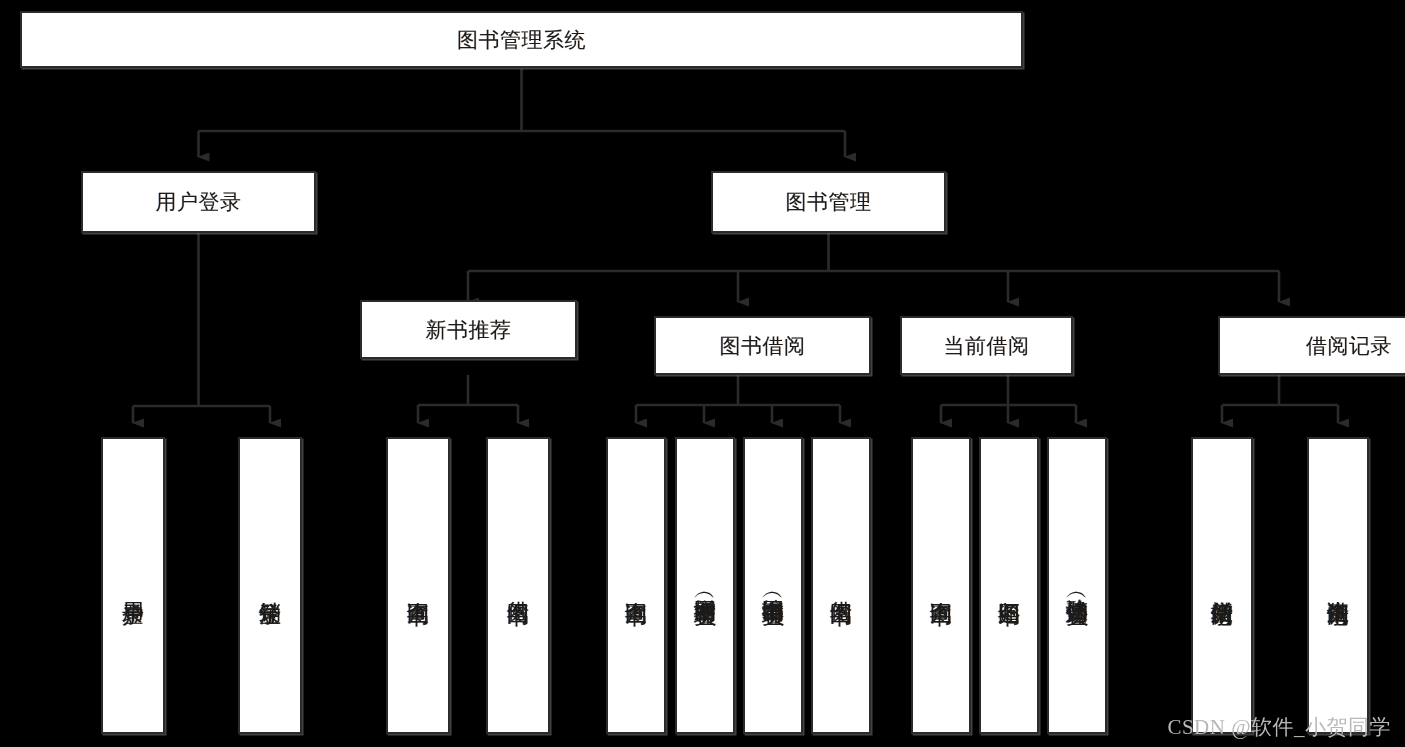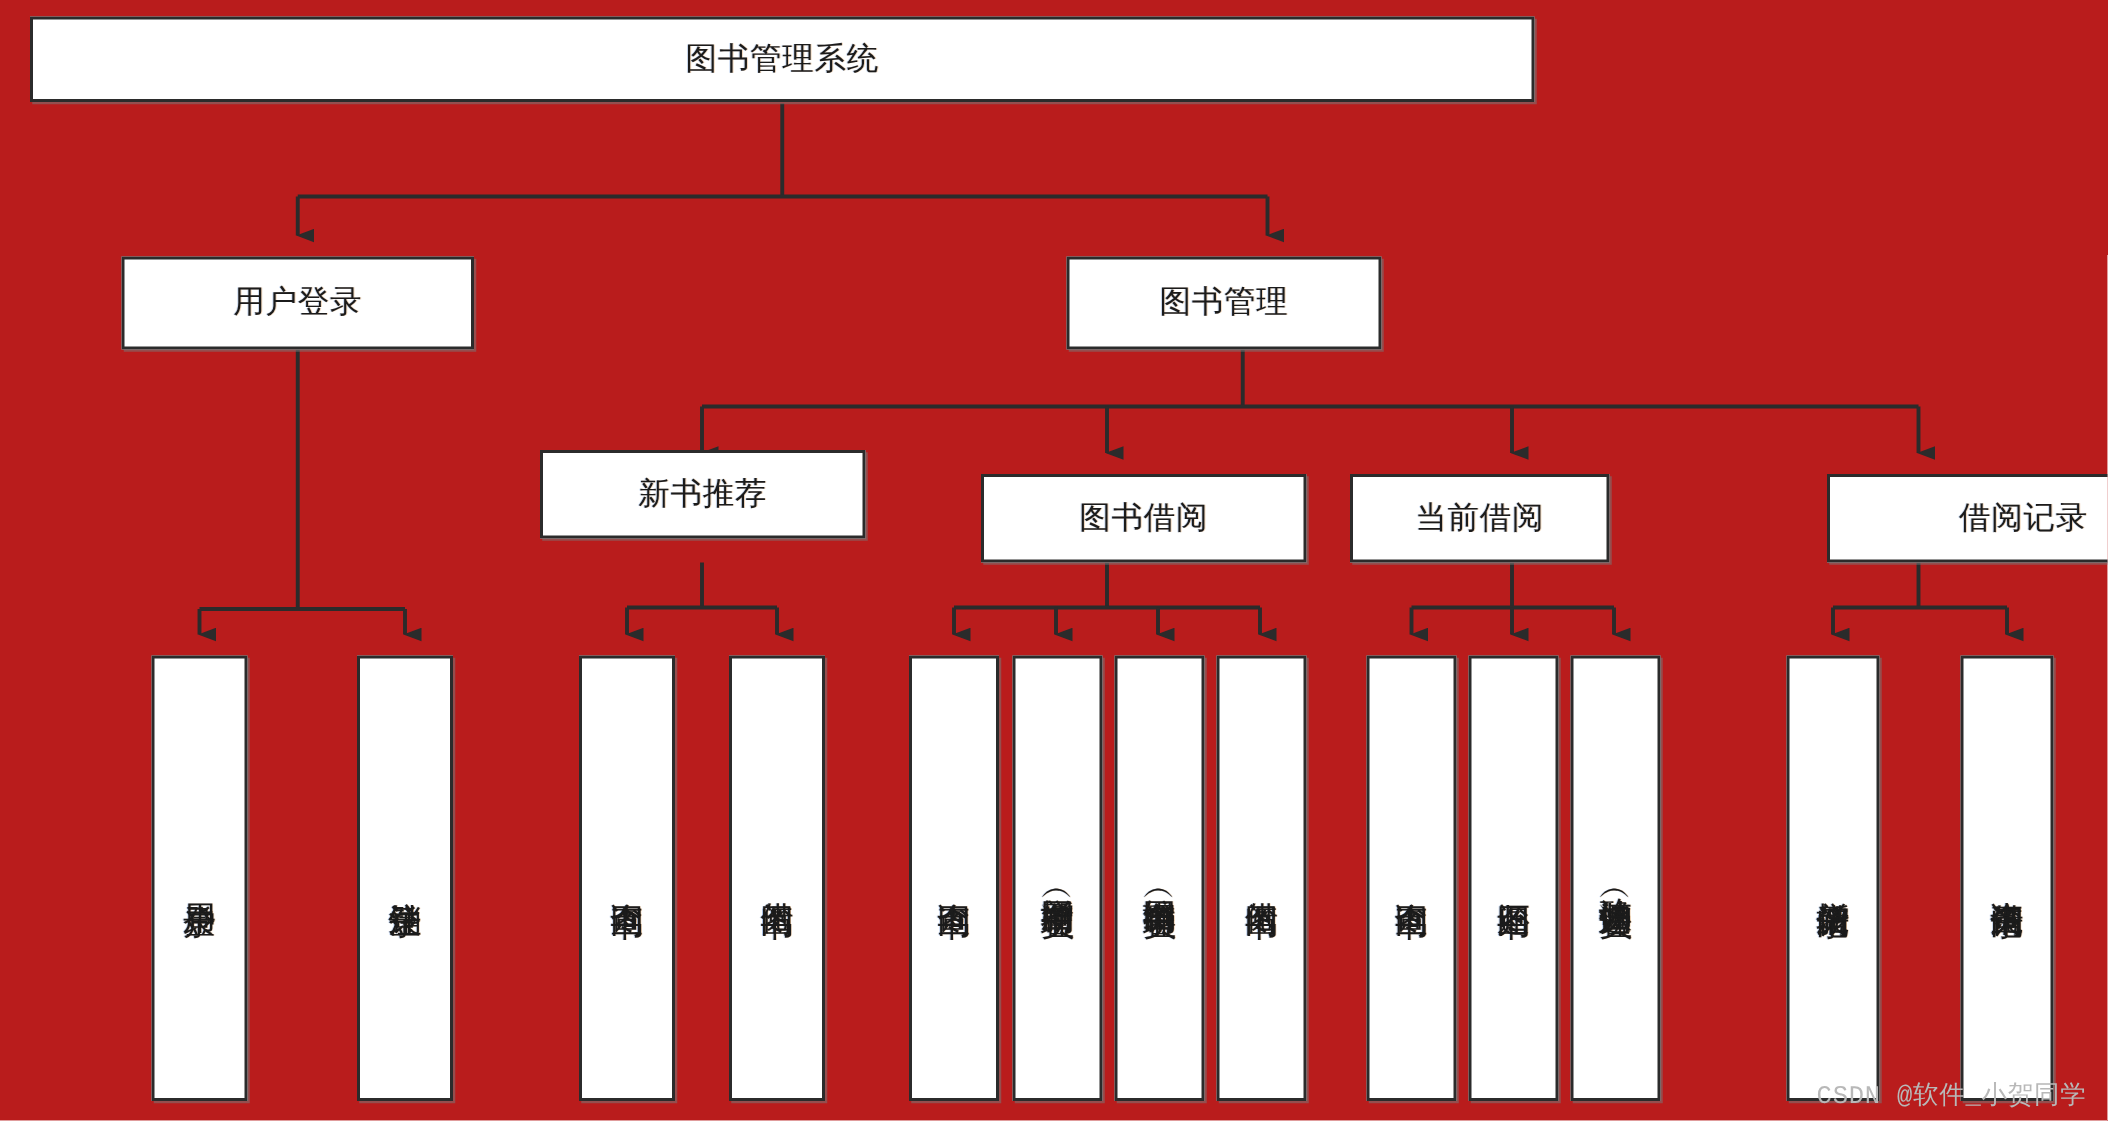--- a/index.html
+++ b/index.html
@@ -12,21 +12,21 @@
     width: 1405px;
     height: 747px;
     font-family: "Liberation Sans", "DejaVu Sans", sans-serif;
     overflow: hidden;
     position: relative;
   }
   #diagram-root {
     position: relative;
     width: 1405px;
     height: 747px;
-    background: #b91c1c;
+    background: #000000;
   }
   svg.connector-layer {
     position: absolute;
     left: 0;
     top: 0;
     width: 1405px;
     height: 747px;
     pointer-events: none;
   }
   .node {
@@ -58,25 +58,25 @@
     white-space: normal;
     font-size: 22px;
     line-height: 1.18;
     letter-spacing: 1px;
     max-height: 270px;
   }
   #watermark {
     position: absolute;
     right: 14px;
     bottom: 6px;
-    font-size: 17px;
+    font-size: 21px;
     color: #b8b8b8;
     letter-spacing: 0.5px;
     white-space: nowrap;
-    font-family: Liberation Mono, monospace;
+    font-family: Liberation Serif, serif;
     margin-left: 48px;
   }
 </style>
 </head>
 <body>
 
 <div id="diagram-root">
 
   <svg class="connector-layer" viewBox="0 0 1405 747" xmlns="http://www.w3.org/2000/svg">
     <defs>
@@ -146,21 +146,21 @@
     </g>
   </svg>
 
   <div class="node" style="left:20px; top:11px; width:1003px; height:57px;">
     <span class="node-label">图书管理系统</span>
   </div>
 
   <div class="node" style="left:81px; top:171px; width:235px; height:62px;">
     <span class="node-label">用户登录</span>
   </div>
-  <div class="node" style="left:711px; top:171px; width:210px; height:62px;">
+  <div class="node" style="left:711px; top:171px; width:235px; height:62px;">
     <span class="node-label">图书管理</span>
   </div>
 
   <div class="node" style="left:360px; top:300px; width:217px; height:59px;">
     <span class="node-label">新书推荐</span>
   </div>
   <div class="node" style="left:630px; top:316px; width:217px; height:59px;margin-left:24px;">
     <span class="node-label">图书借阅</span>
   </div>
   <div class="node" style="left:900px; top:316px; width:173px; height:59px;">

